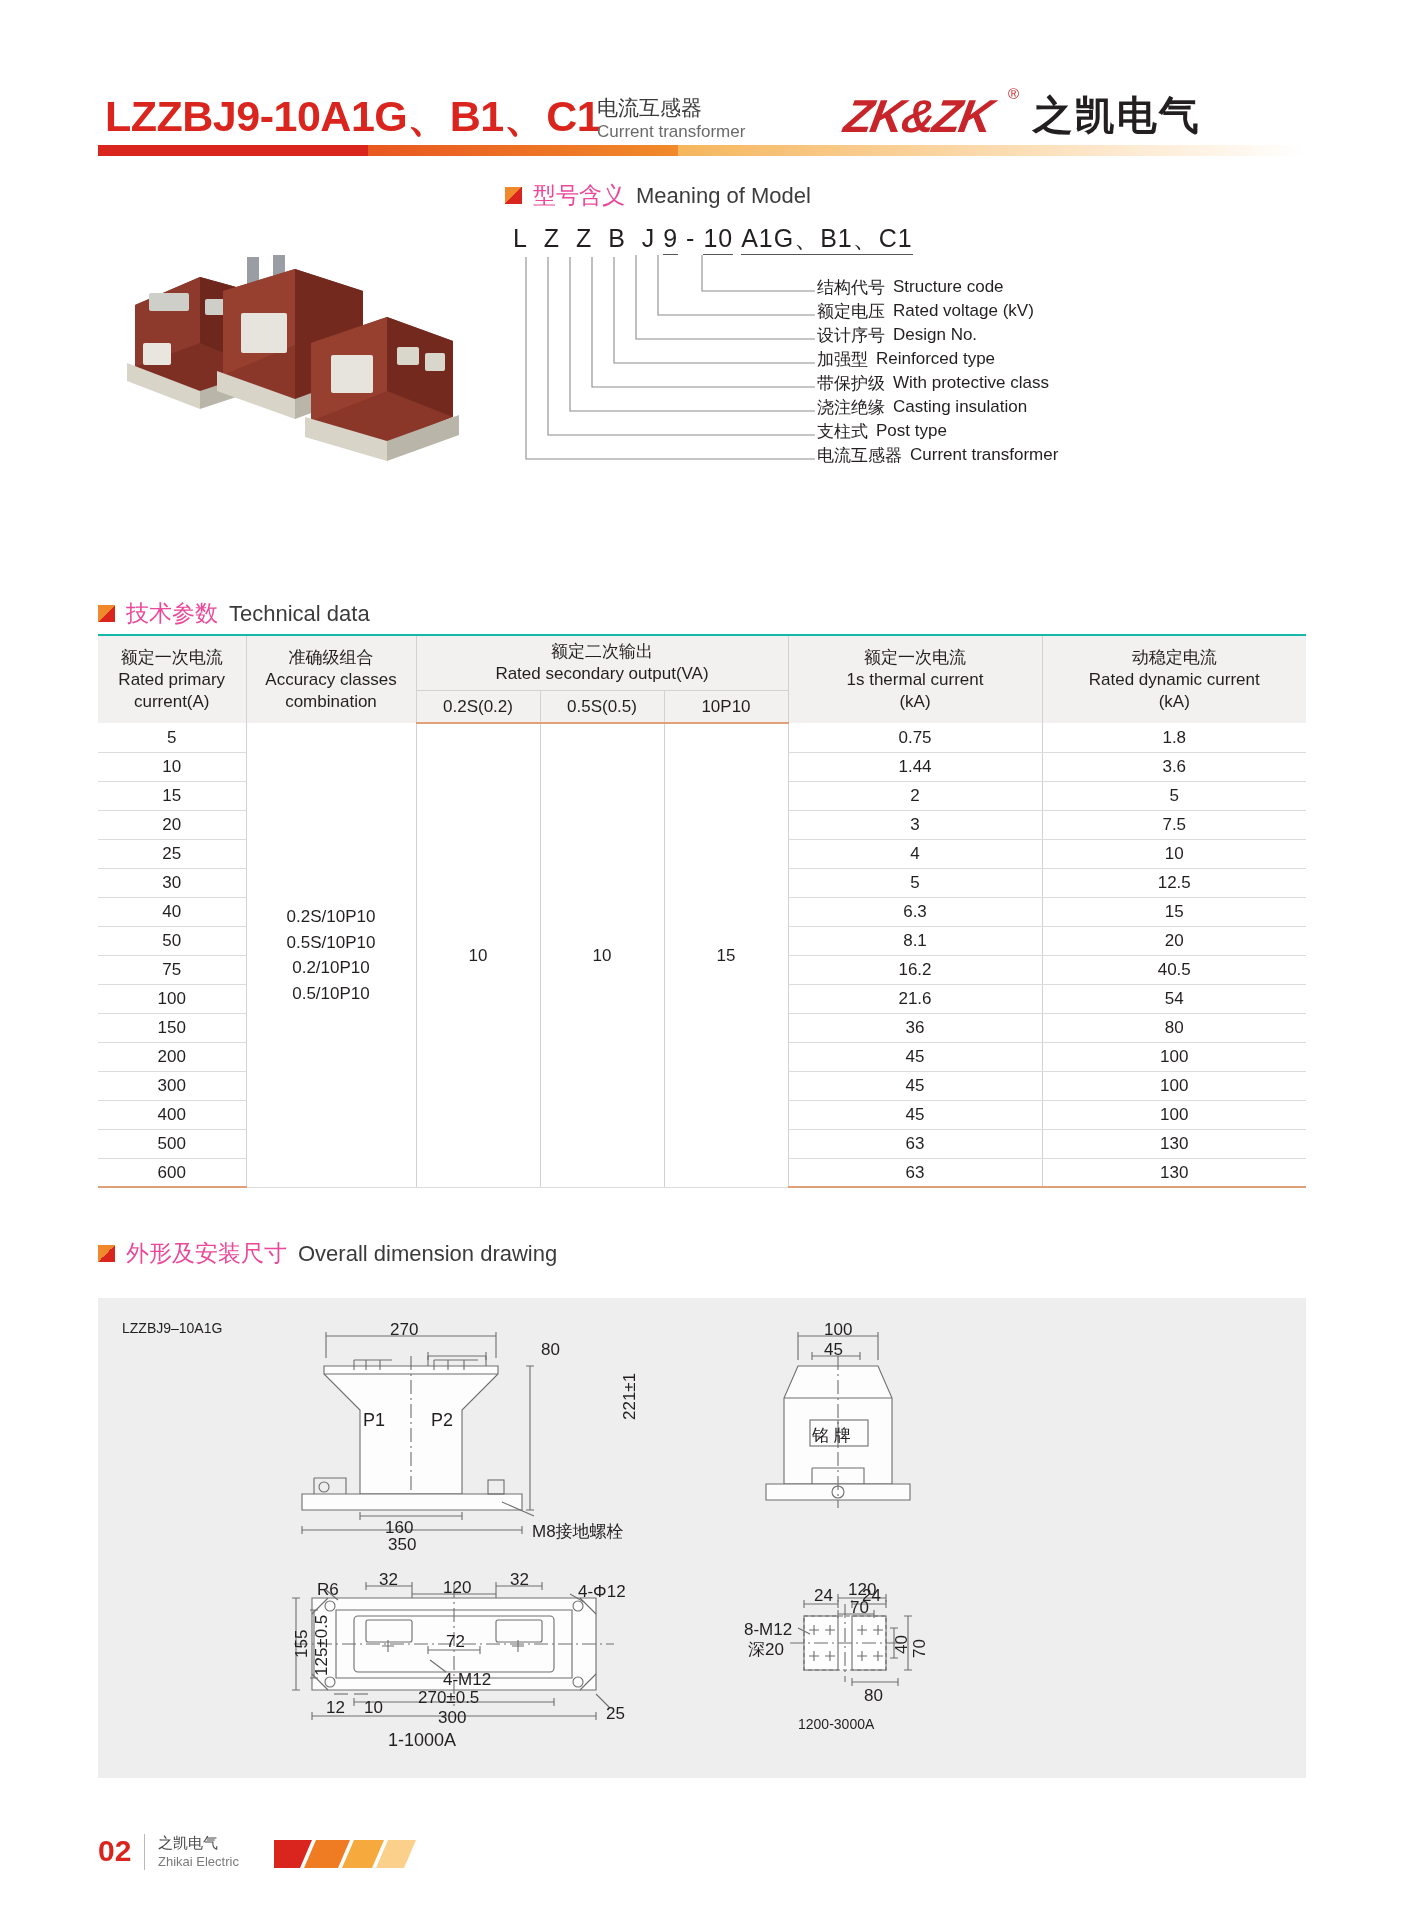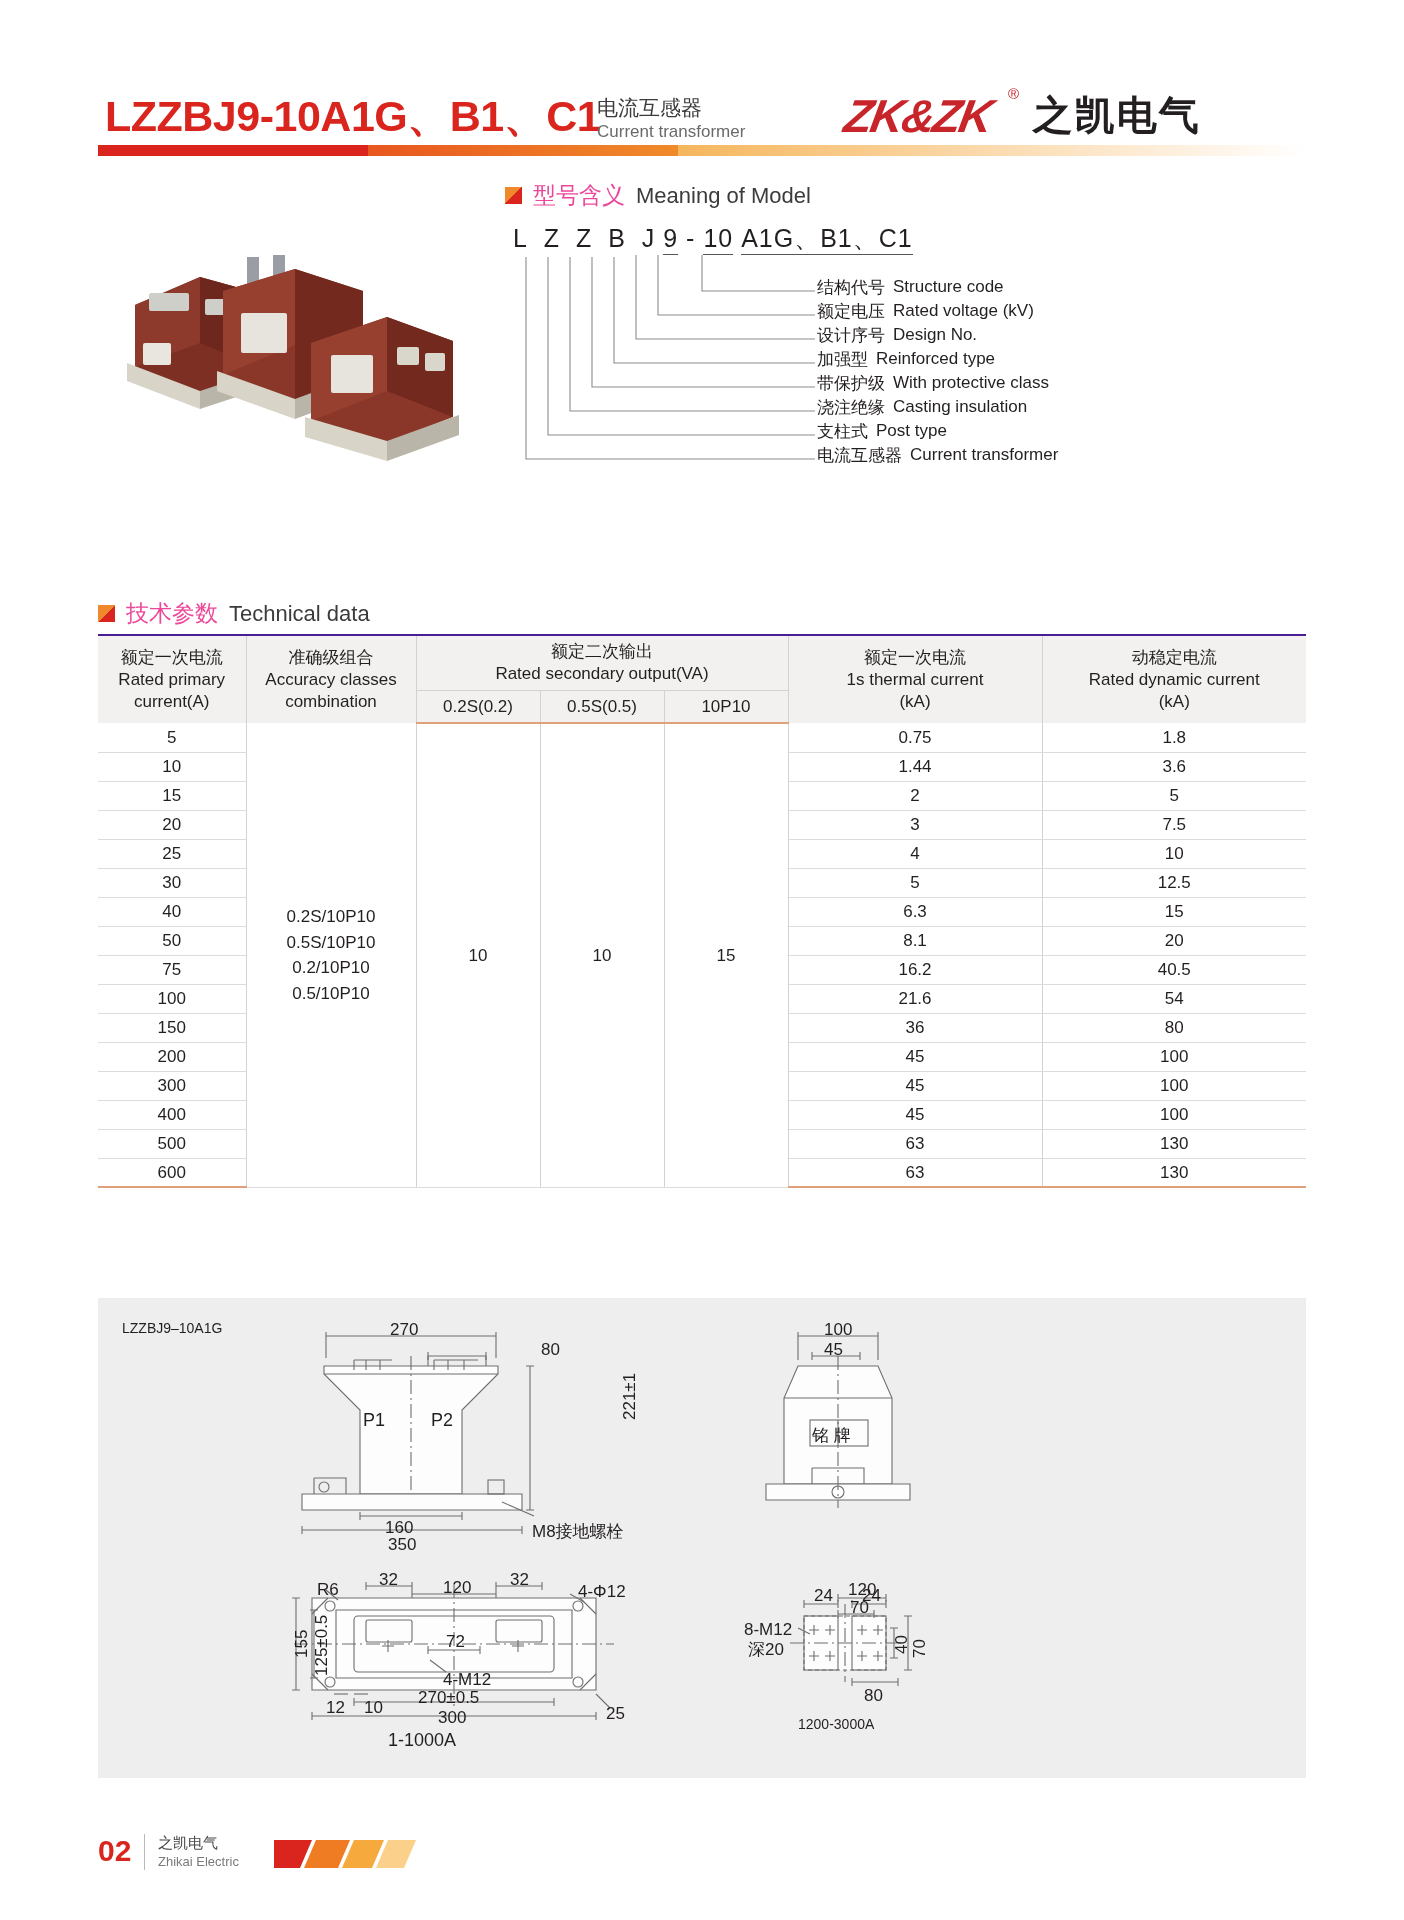--- a/index.html
+++ b/index.html
@@ -70,21 +70,21 @@
   .leaders { position: absolute; left: 0; top: 0; }
 
   
   .tbl-wrap { position: absolute; left: 98px; top: 634px; width: 1208px; }
   table.tech { border-collapse: collapse; width: 1208px; font-size: 17px; }
   table.tech th, table.tech td {
     border-left: 1px solid #d2d2d2; border-right: 1px solid #d2d2d2;
     text-align: center; color: #231f20; font-weight: normal;
   }
   table.tech thead th { background: #f2f1ef; padding: 5px 4px; line-height: 1.28; }
-  table.tech thead tr:first-child th { border-top: 2px solid #4c1d95; }
+  table.tech thead tr:first-child th { border-top: 2px solid #14b8a6; }
   table.tech thead tr:last-child th { border-bottom: 2px solid #e0a07a; }
   table.tech tbody td { height: 29px; border-bottom: 1px solid #dcdcdc; }
   table.tech tbody tr:last-child td { border-bottom: 2px solid #e0a07a; }
   table.tech .edge-l { border-left: none; }
   table.tech .edge-r { border-right: none; }
   .acc-cell { line-height: 1.5; font-size: 17px; }
   .subhdr { border-top: 1px solid #d2d2d2 !important; }
 
   
   .dim-panel {
@@ -380,20 +380,25 @@
           </tr>
           <tr>
             <td class="edge-l">600</td>
             <td>63</td>
             <td class="edge-r">130</td>
           </tr>
         </tbody>
     </table>
   </div>
 
+  <div class="sec-title" style="left:98px; top:1238px;">
+    <span class="sec-sq"></span>
+    <span class="sec-cn">外形及安装尺寸</span>
+    <span class="sec-en">Overall dimension drawing</span>
+  </div>
 
   <div class="dim-panel">
     <div class="dim-title">LZZBJ9–10A1G</div>
 
     <svg class="svgdim" width="1208" height="480" viewBox="0 0 1208 480">
       <g stroke="#6e6e6e" fill="none" stroke-width="1.1" font-family="Liberation Sans" font-size="13">
 
         <g>
 
           <line x1="228" y1="38" x2="398" y2="38"></line>

